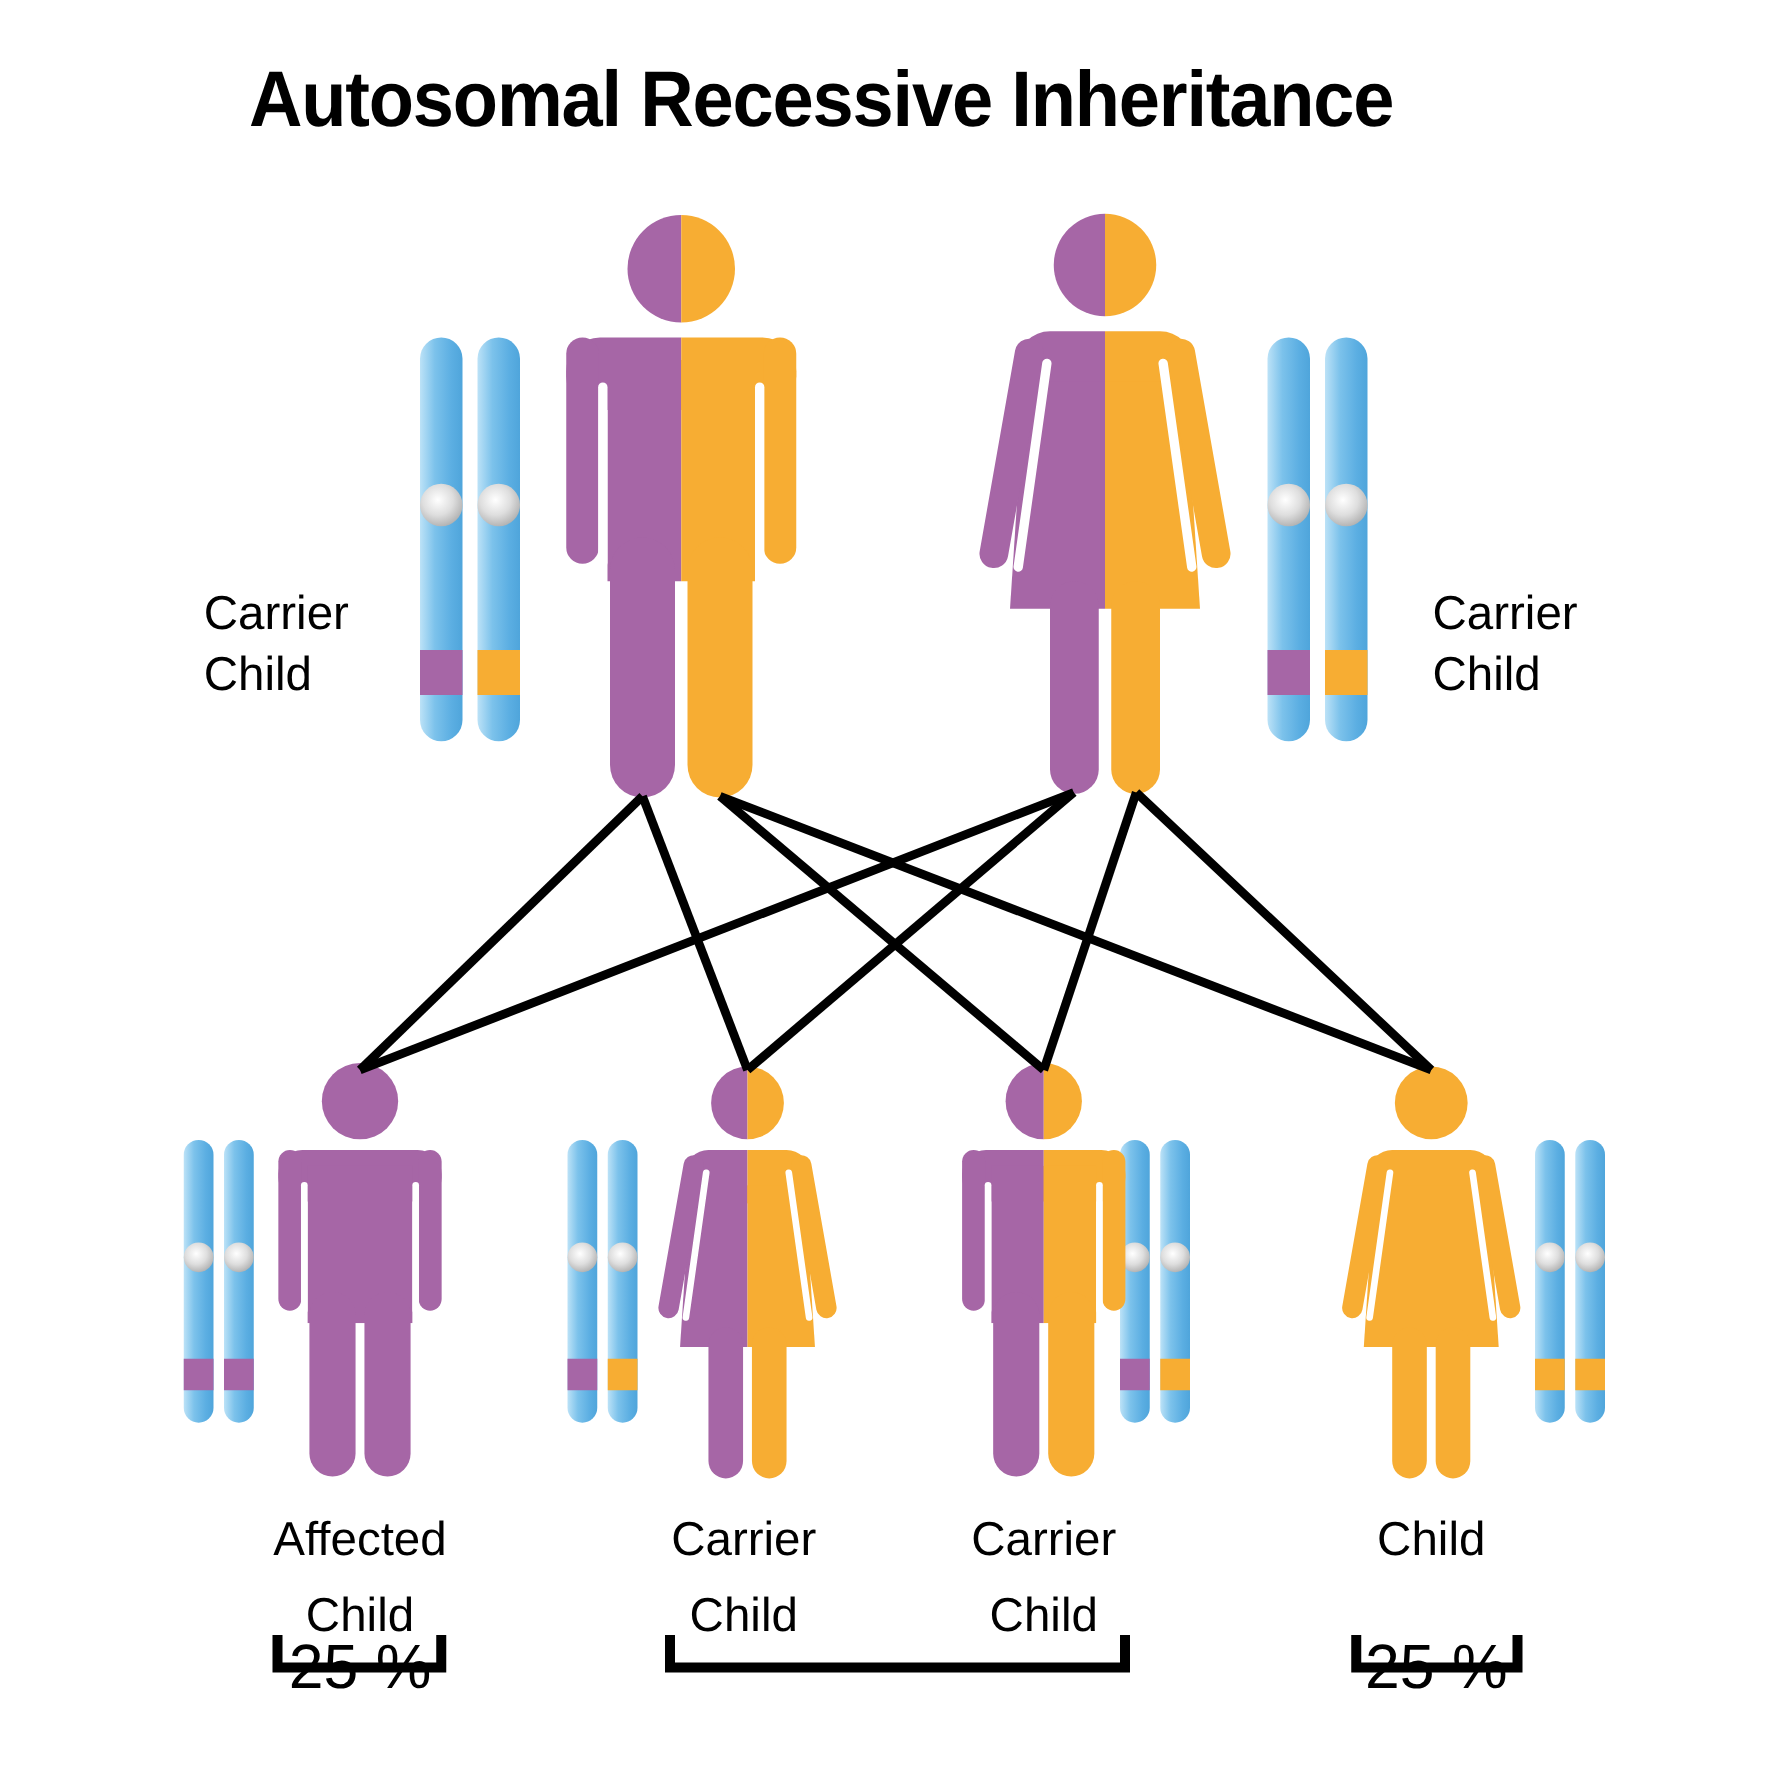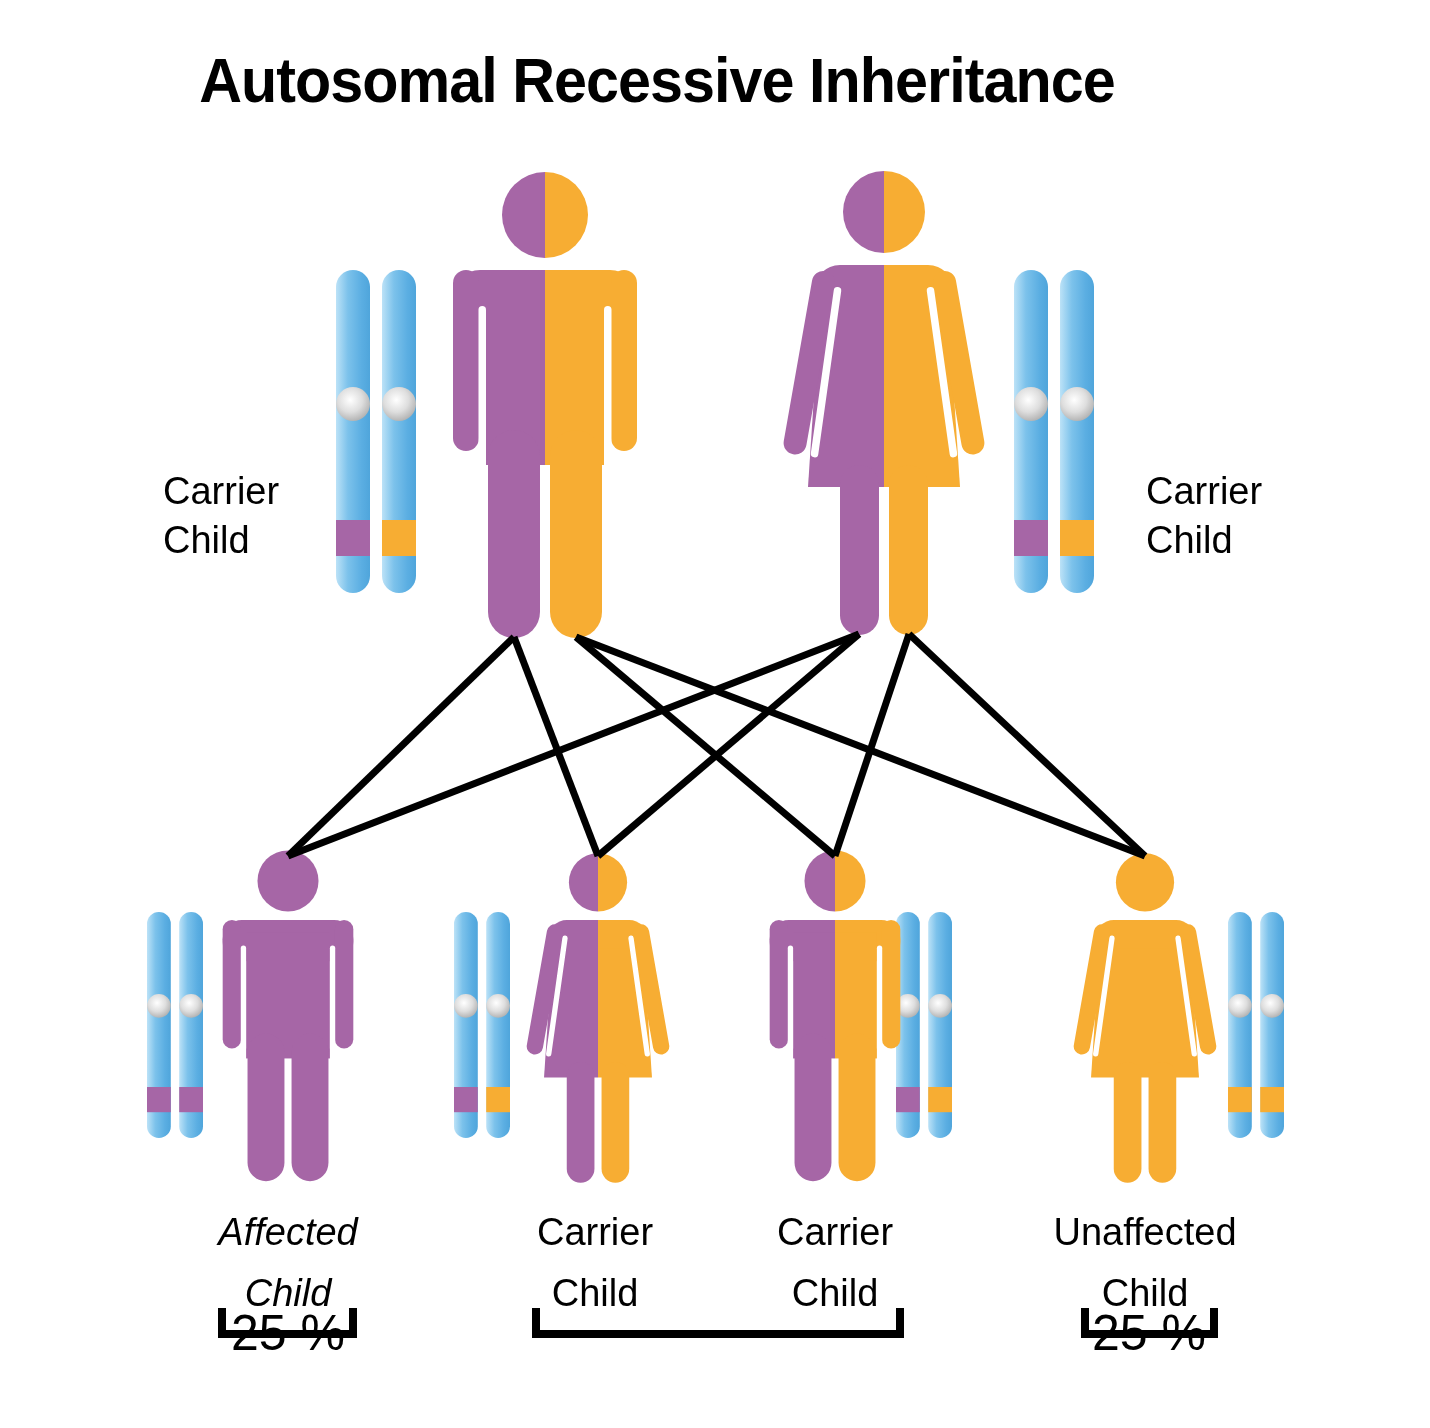--- a/index.html
+++ b/index.html
@@ -198,36 +198,35 @@
   <div class="txt side-label" style="left:163px;top:467px;">
     <div>Carrier</div>
     <div>Child</div>
   </div>
 
   <div class="txt side-label" style="left:1146px;top:467px;">
     <div>Carrier</div>
     <div>Child</div>
   </div>
 
-  <div class="txt child-label" style="left:288px;font-style:italic;">
+  <div class="txt child-label" style="left:288px;">
     <div>Affected</div>
     <div>Child</div>
   </div>
 
   <div class="txt child-label" style="left:595px;">
     <div>Carrier</div>
     <div>Child</div>
   </div>
 
   <div class="txt child-label" style="left:835px;">
     <div>Carrier</div>
     <div>Child</div>
   </div>
 
   <div class="txt child-label" style="left:1145px;">
-    <div>Unaffected</div>
     <div>Child</div>
   </div>
 
   <div class="txt pct" style="left:288px;">25 %</div>
   <div class="txt pct" style="left:1149px;">25 %</div>
 
 </div>
 
 </body></html>

